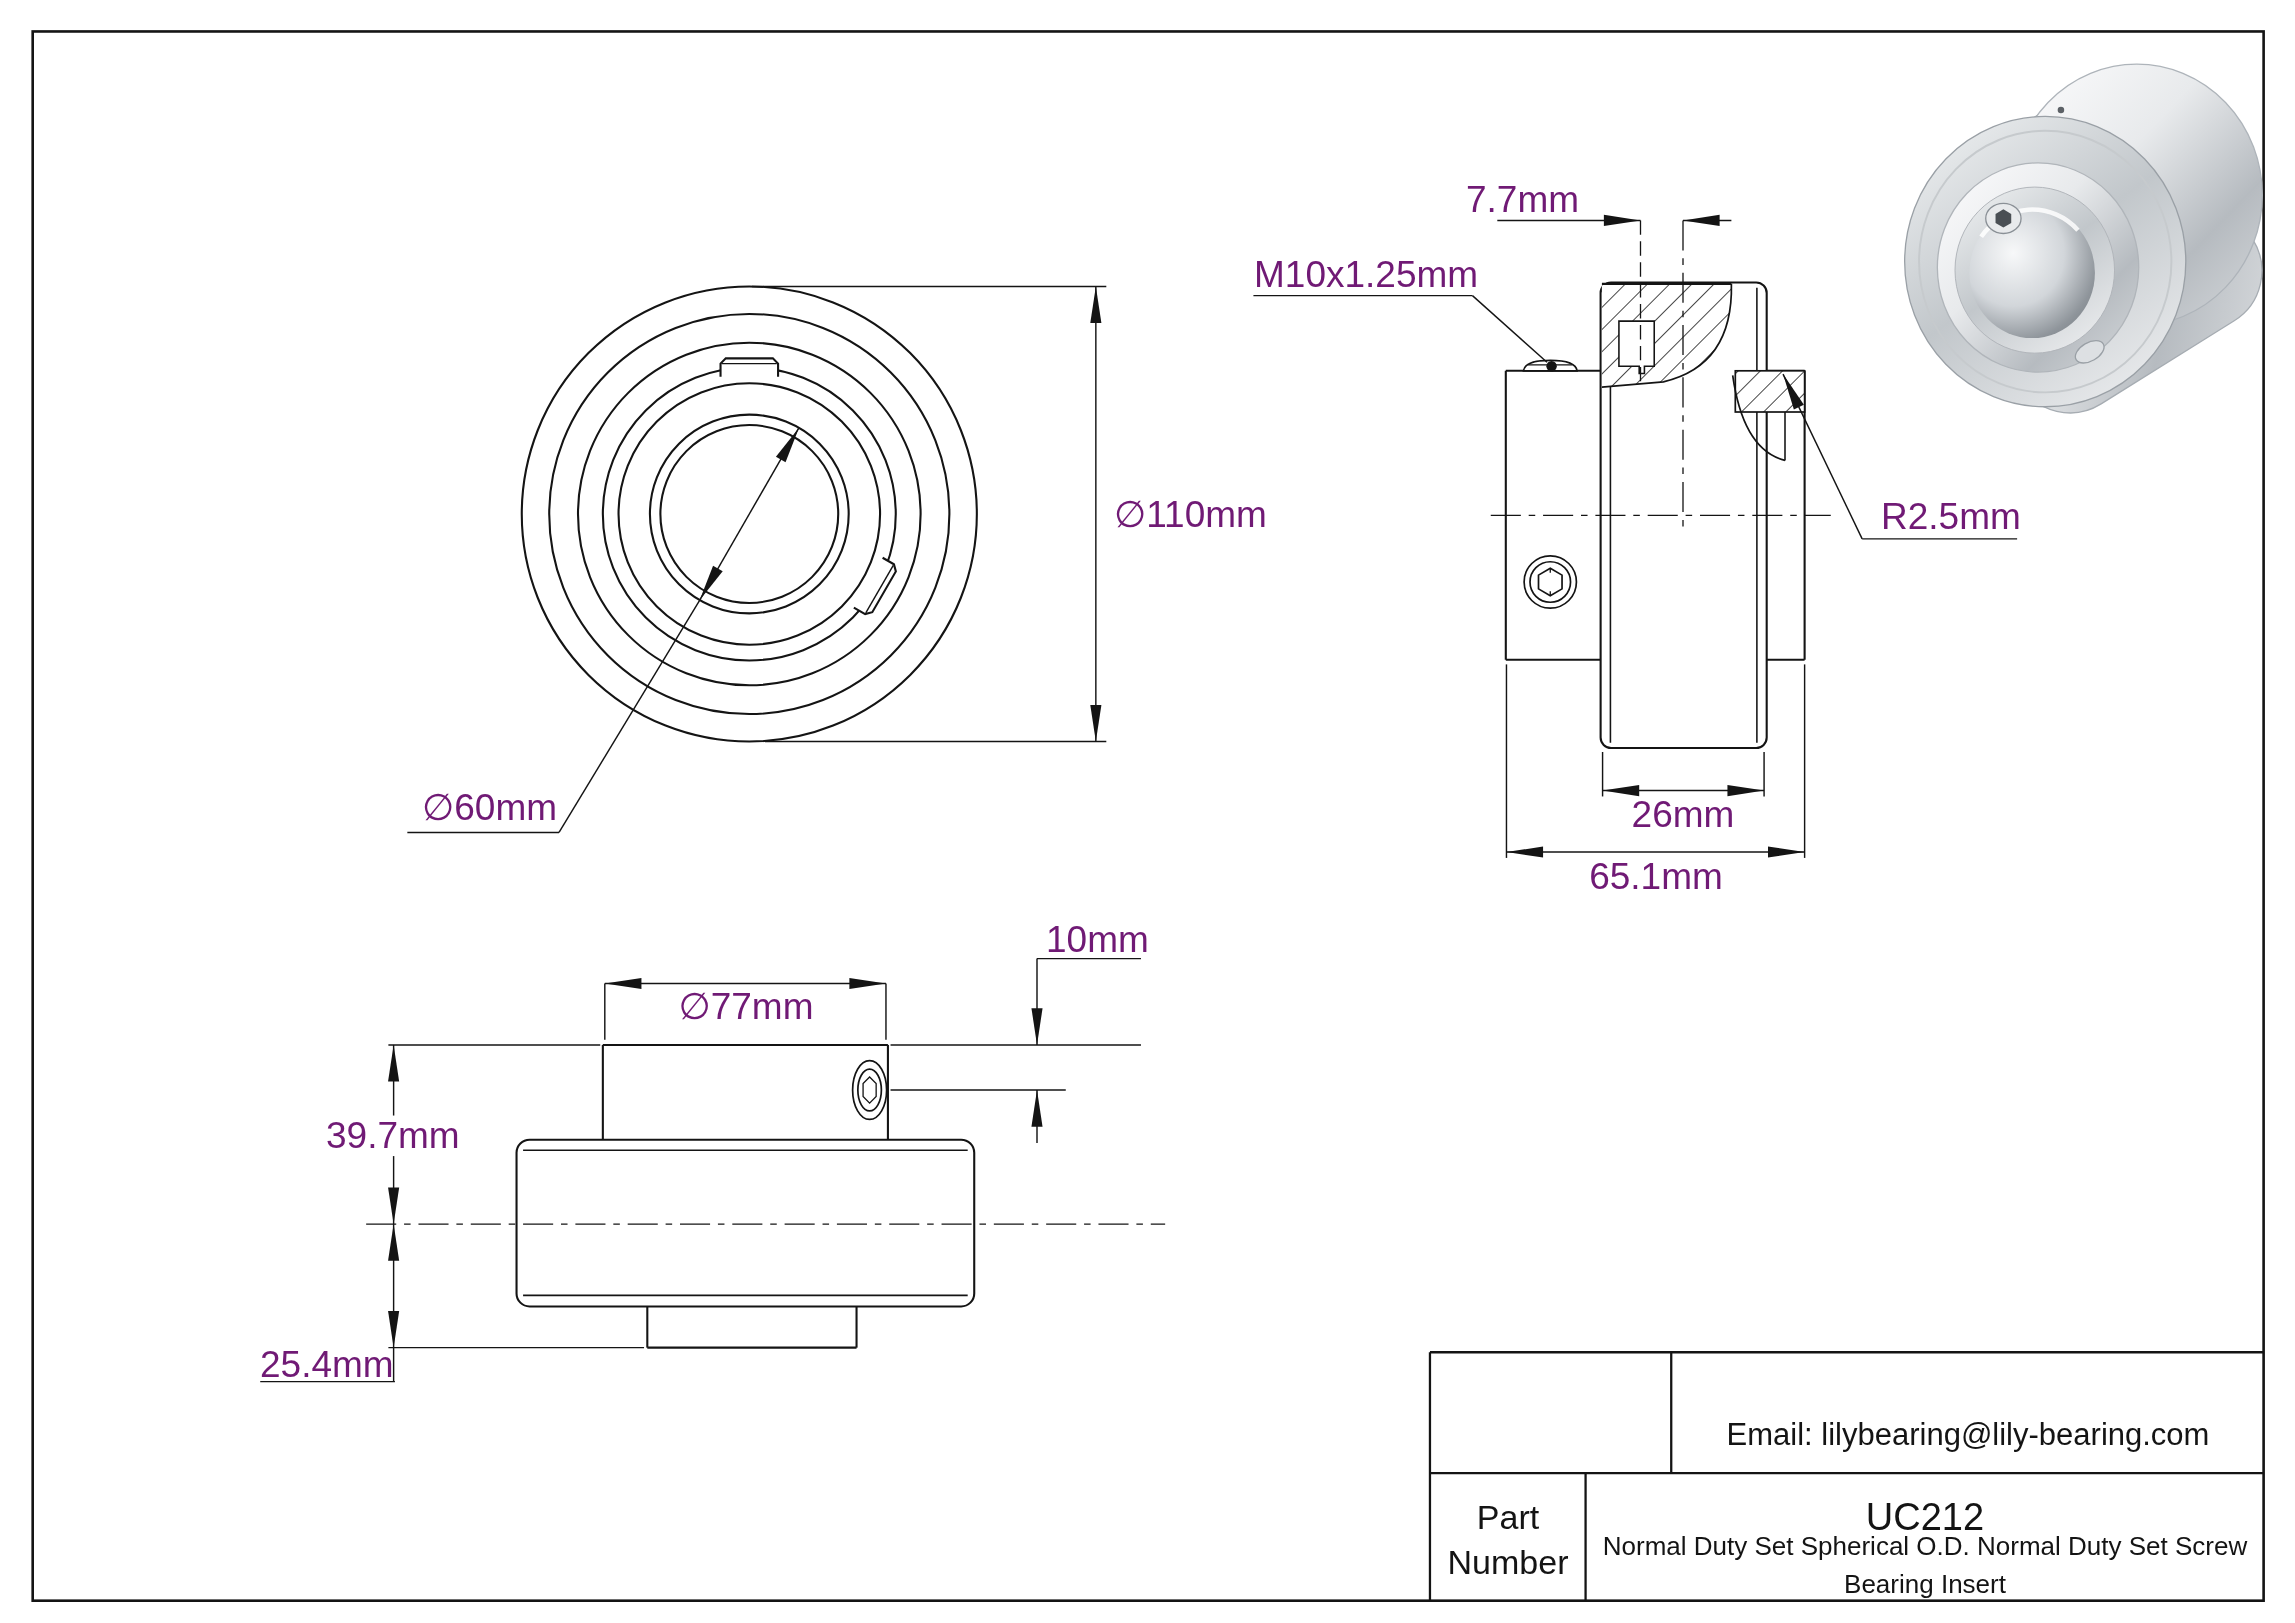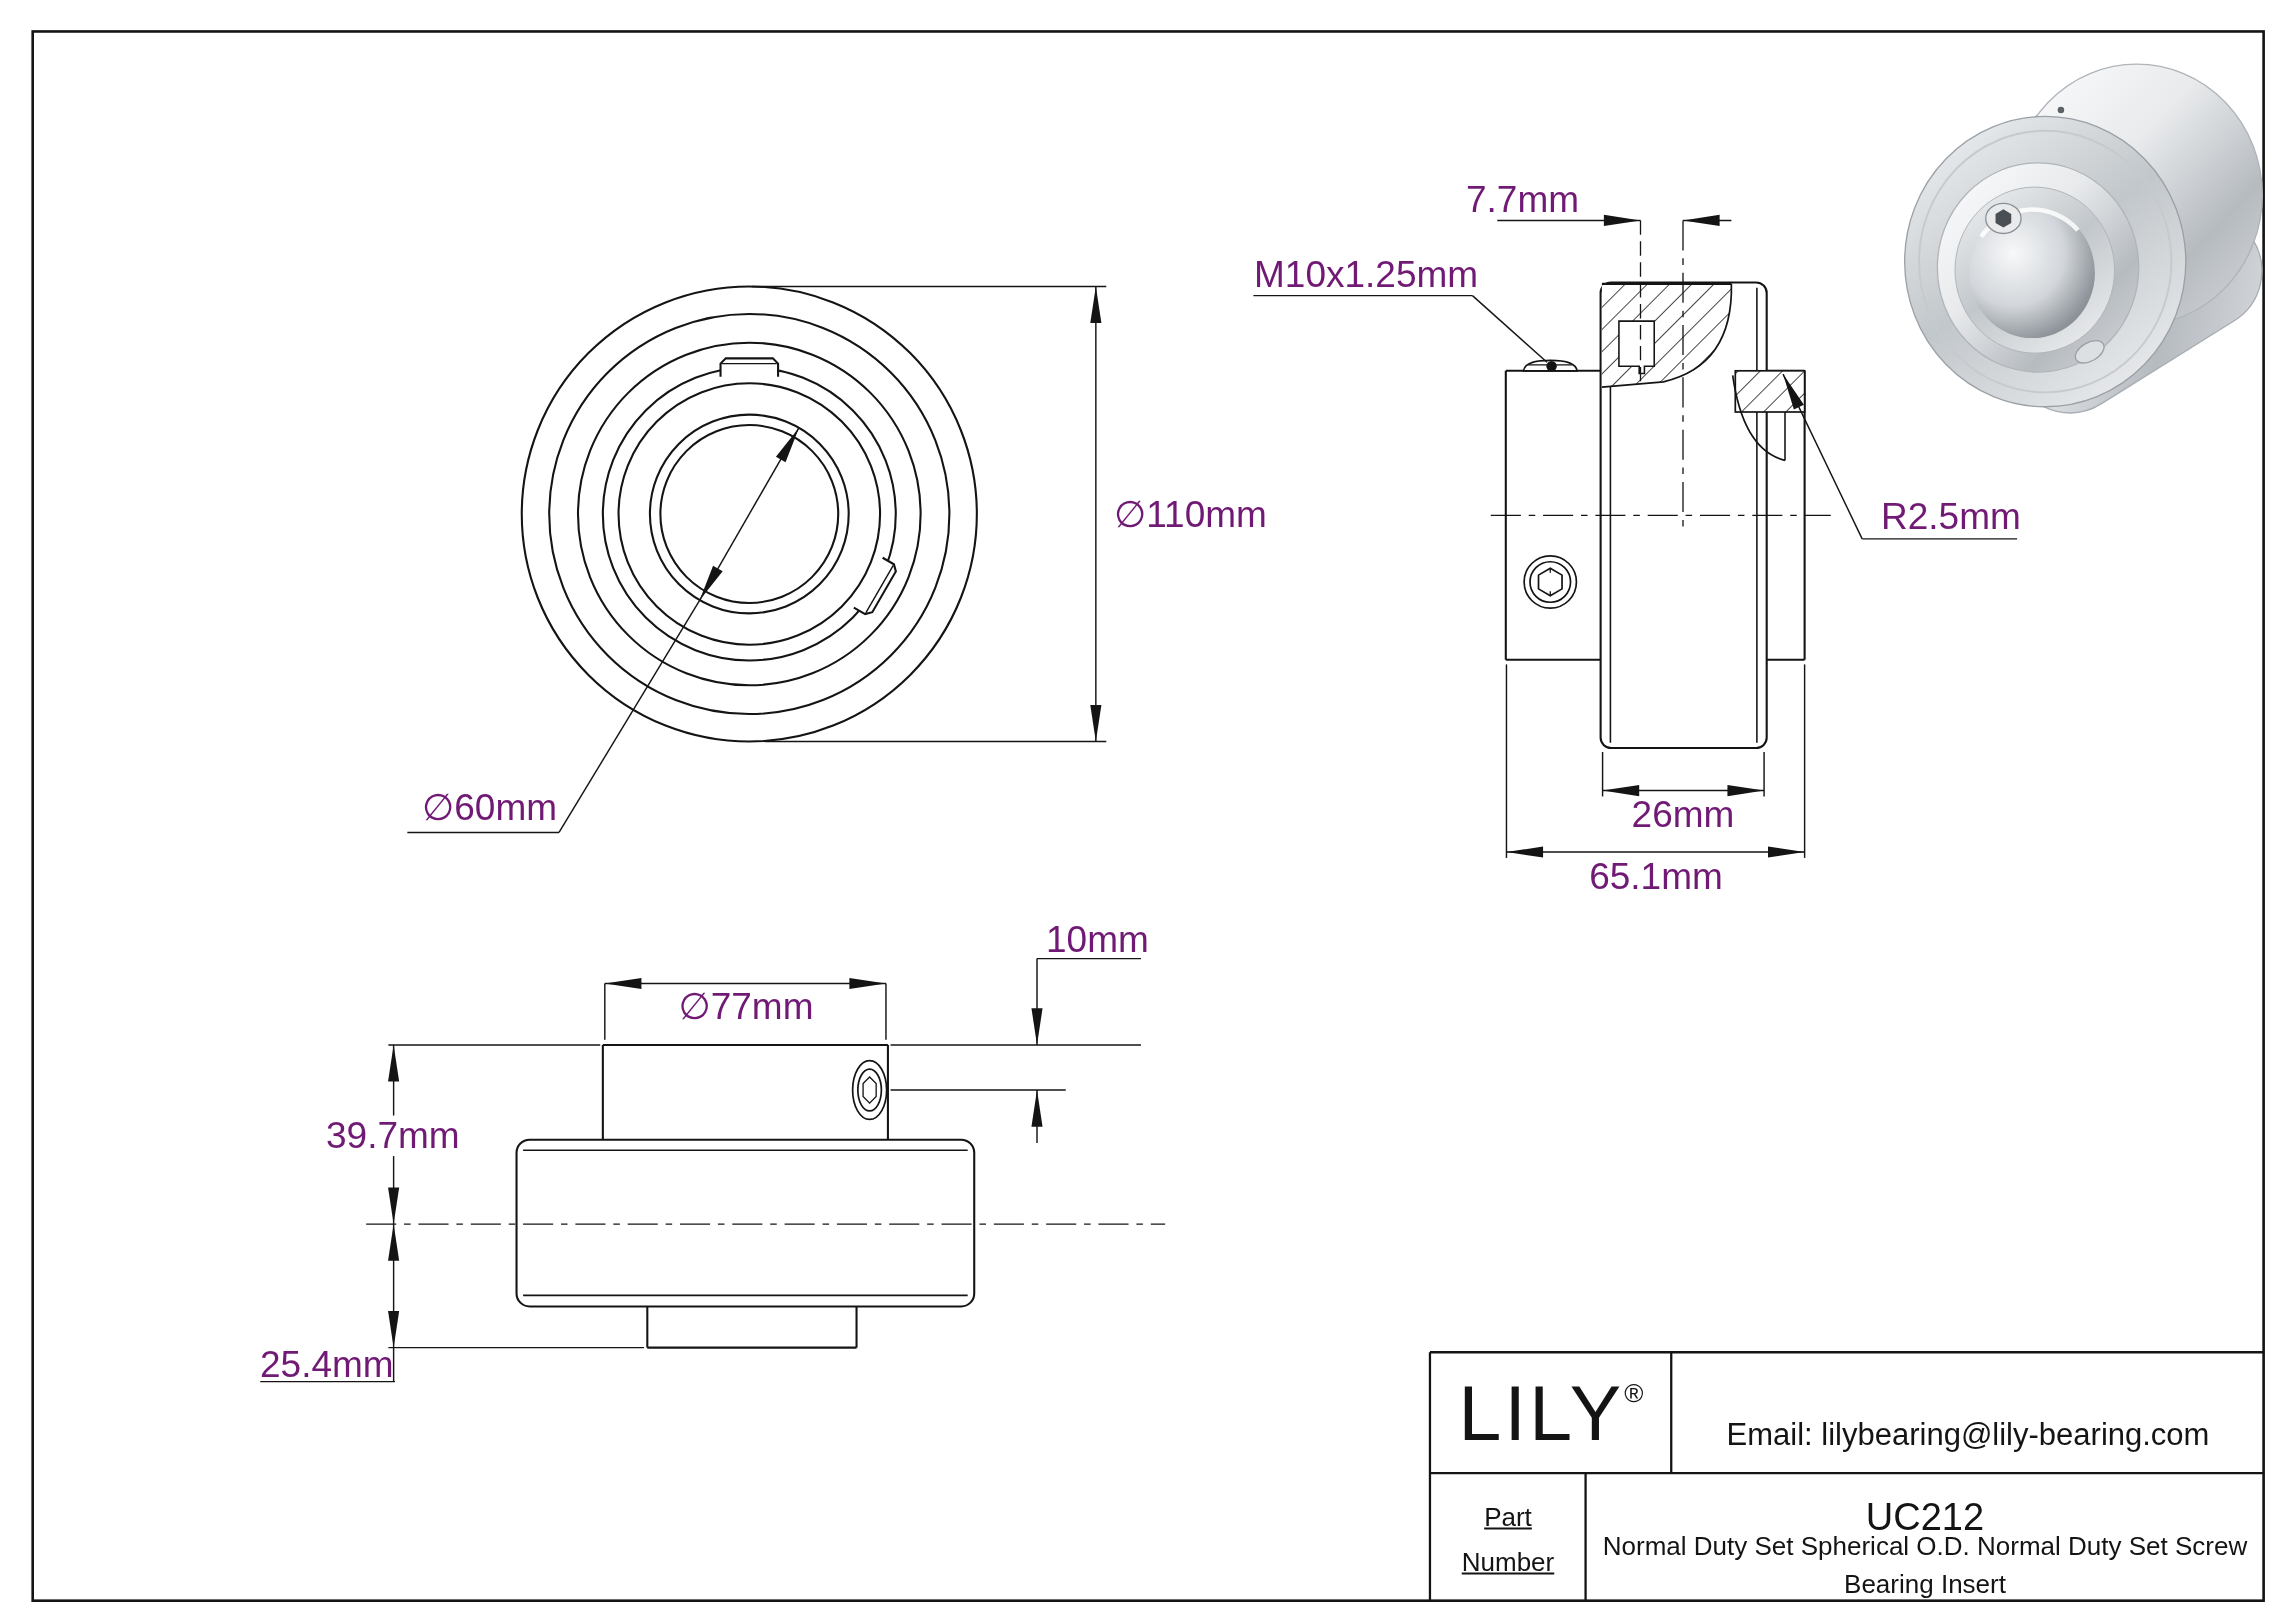--- a/index.html
+++ b/index.html
@@ -6,21 +6,21 @@
   #sheet{position:relative;width:2295px;height:1623px;background:#fff;overflow:hidden;
          font-family:"Liberation Sans",sans-serif;color:#141414;}
   svg{position:absolute;left:0;top:0;}
   .lbl{position:absolute;font:37px/1.05 "Liberation Sans",sans-serif;color:#701a75;white-space:nowrap;}
   .lbl.c{transform:translateX(-50%);margin-top:44px;}
   .tb{position:absolute;white-space:nowrap;transform:translate(-50%,-50%);}
   #logo{font-size:77px;letter-spacing:3.3px;font-weight:400;}
   #logo sup{font-size:26px;vertical-align:38px;letter-spacing:0;}
   .company{font-size:34px;}
   .email{font-size:31px;}
-  .partlbl{font-size:26px;text-decoration:underline;}
+  .partlbl{font-size:34px;}
   .pn{font-size:38px;margin-top:16px;}
   .desc{font-size:26px;}
 </style>
 </head>
 <body>
 
 <div id="sheet">
 
 <svg width="2295" height="1623" viewBox="0 0 3510 2482">
   <defs>
@@ -249,21 +249,20 @@
 <div class="lbl" style="left:1466px;top:181px">7.7mm</div>
 <div class="lbl" style="left:1254px;top:256px">M10x1.25mm</div>
 <div class="lbl" style="left:1881px;top:498px">R2.5mm</div>
 <div class="lbl c" style="left:1683px;top:752px">26mm</div>
 <div class="lbl c" style="left:1656px;top:814px">65.1mm</div>
 <div class="lbl c" style="left:746px;top:944px">∅77mm</div>
 <div class="lbl" style="left:1046px;top:921px">10mm</div>
 <div class="lbl" style="left:326px;top:1117px">39.7mm</div>
 <div class="lbl" style="left:260px;top:1346px">25.4mm</div>
 
-<div class="tb" id="logo" style="left:1551px;top:1413px"><span>LILY</span><sup>®</sup></div>
 <div class="tb email" style="left:1968px;top:1435px">Email: lilybearing@lily-bearing.com</div>
 <div class="tb partlbl" style="left:1508px;top:1517px">Part</div>
 <div class="tb partlbl" style="left:1508px;top:1562px">Number</div>
 <div class="tb pn" style="left:1925px;top:1501px">UC212</div>
 <div class="tb desc" style="left:1925px;top:1546px">Normal Duty Set Spherical O.D. Normal Duty Set Screw</div>
 <div class="tb desc" style="left:1925px;top:1584px">Bearing Insert</div>
 
 </div>
 
 

